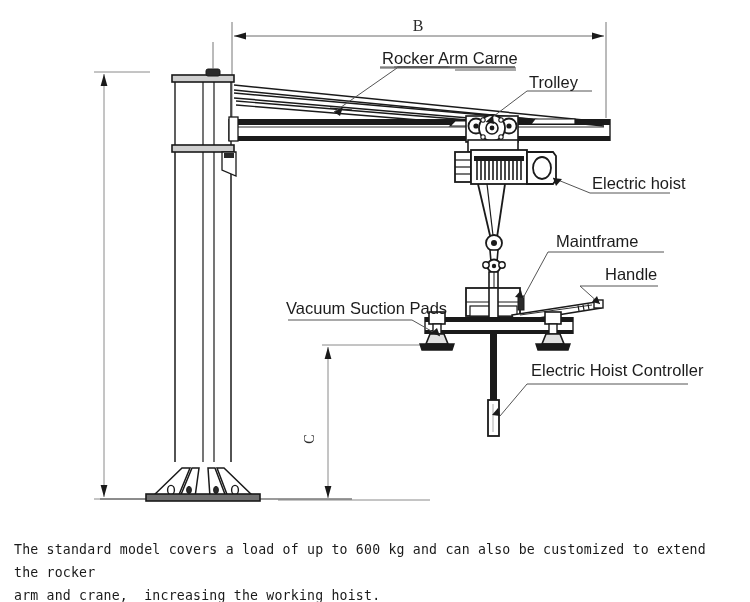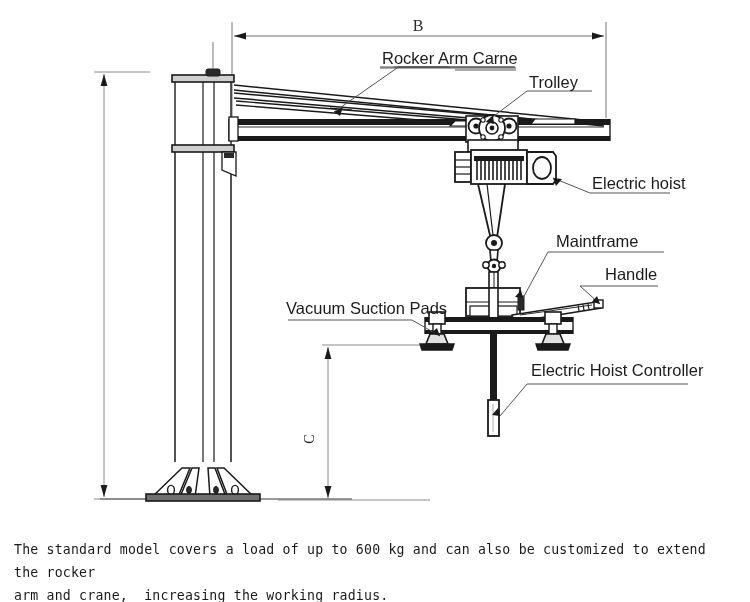--- a/index.html
+++ b/index.html
@@ -328,15 +328,15 @@
 
     <text class="lbl" x="605" y="280" font-size="16.5" text-anchor="start">Handle</text>
 
     <text class="lbl" x="286" y="314" font-size="16.5" text-anchor="start">Vacuum Suction Pads</text>
 
     <text class="lbl" x="531" y="376" font-size="16.5" text-anchor="start">Electric Hoist Controller</text>
 
   </svg>
 
   <div class="caption-block"><span>The standard model covers a load of up to 600 kg and can also be customized to extend the rocker</span>
-<span>arm and crane,  increasing the working radius.</span></div>
+<span>arm and crane,  increasing the working hoist.</span></div>
 
 </div>
 
 </body></html>

